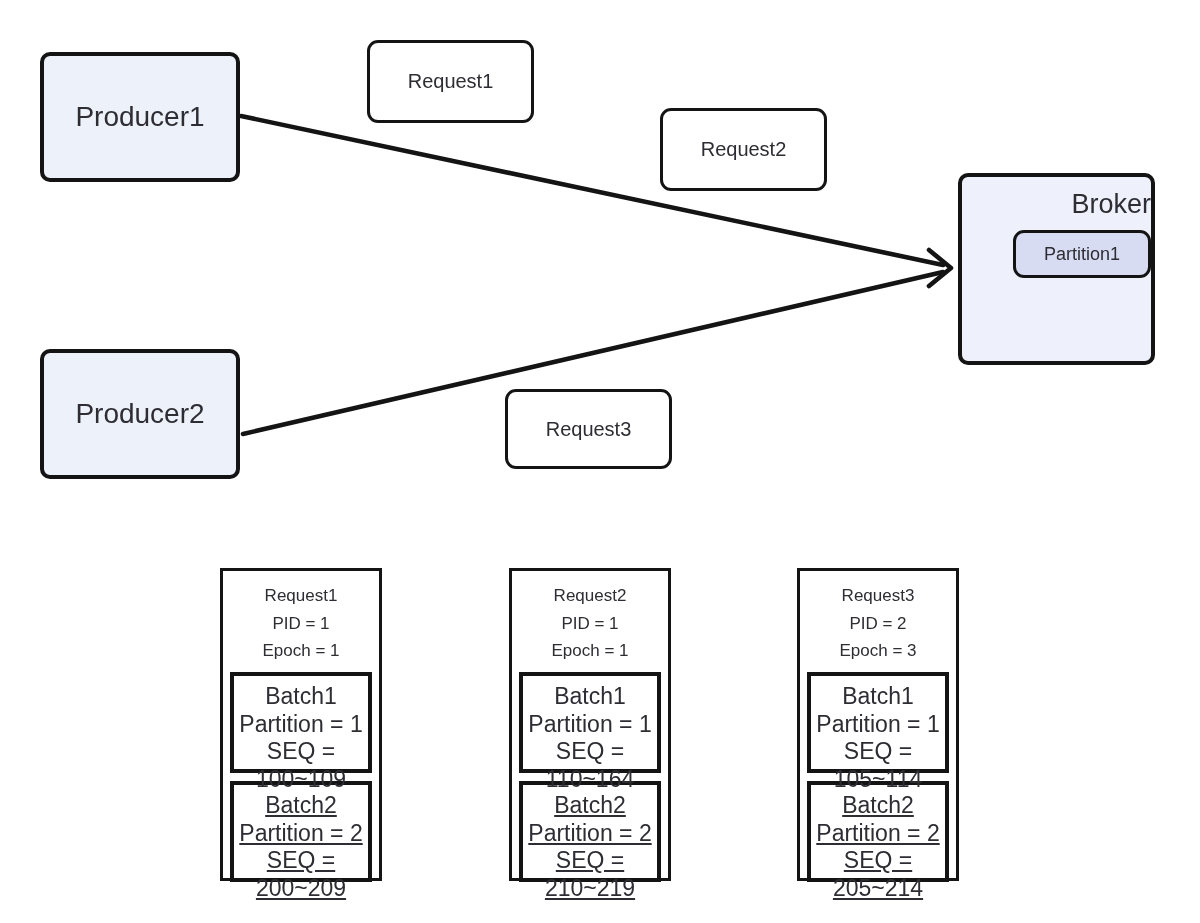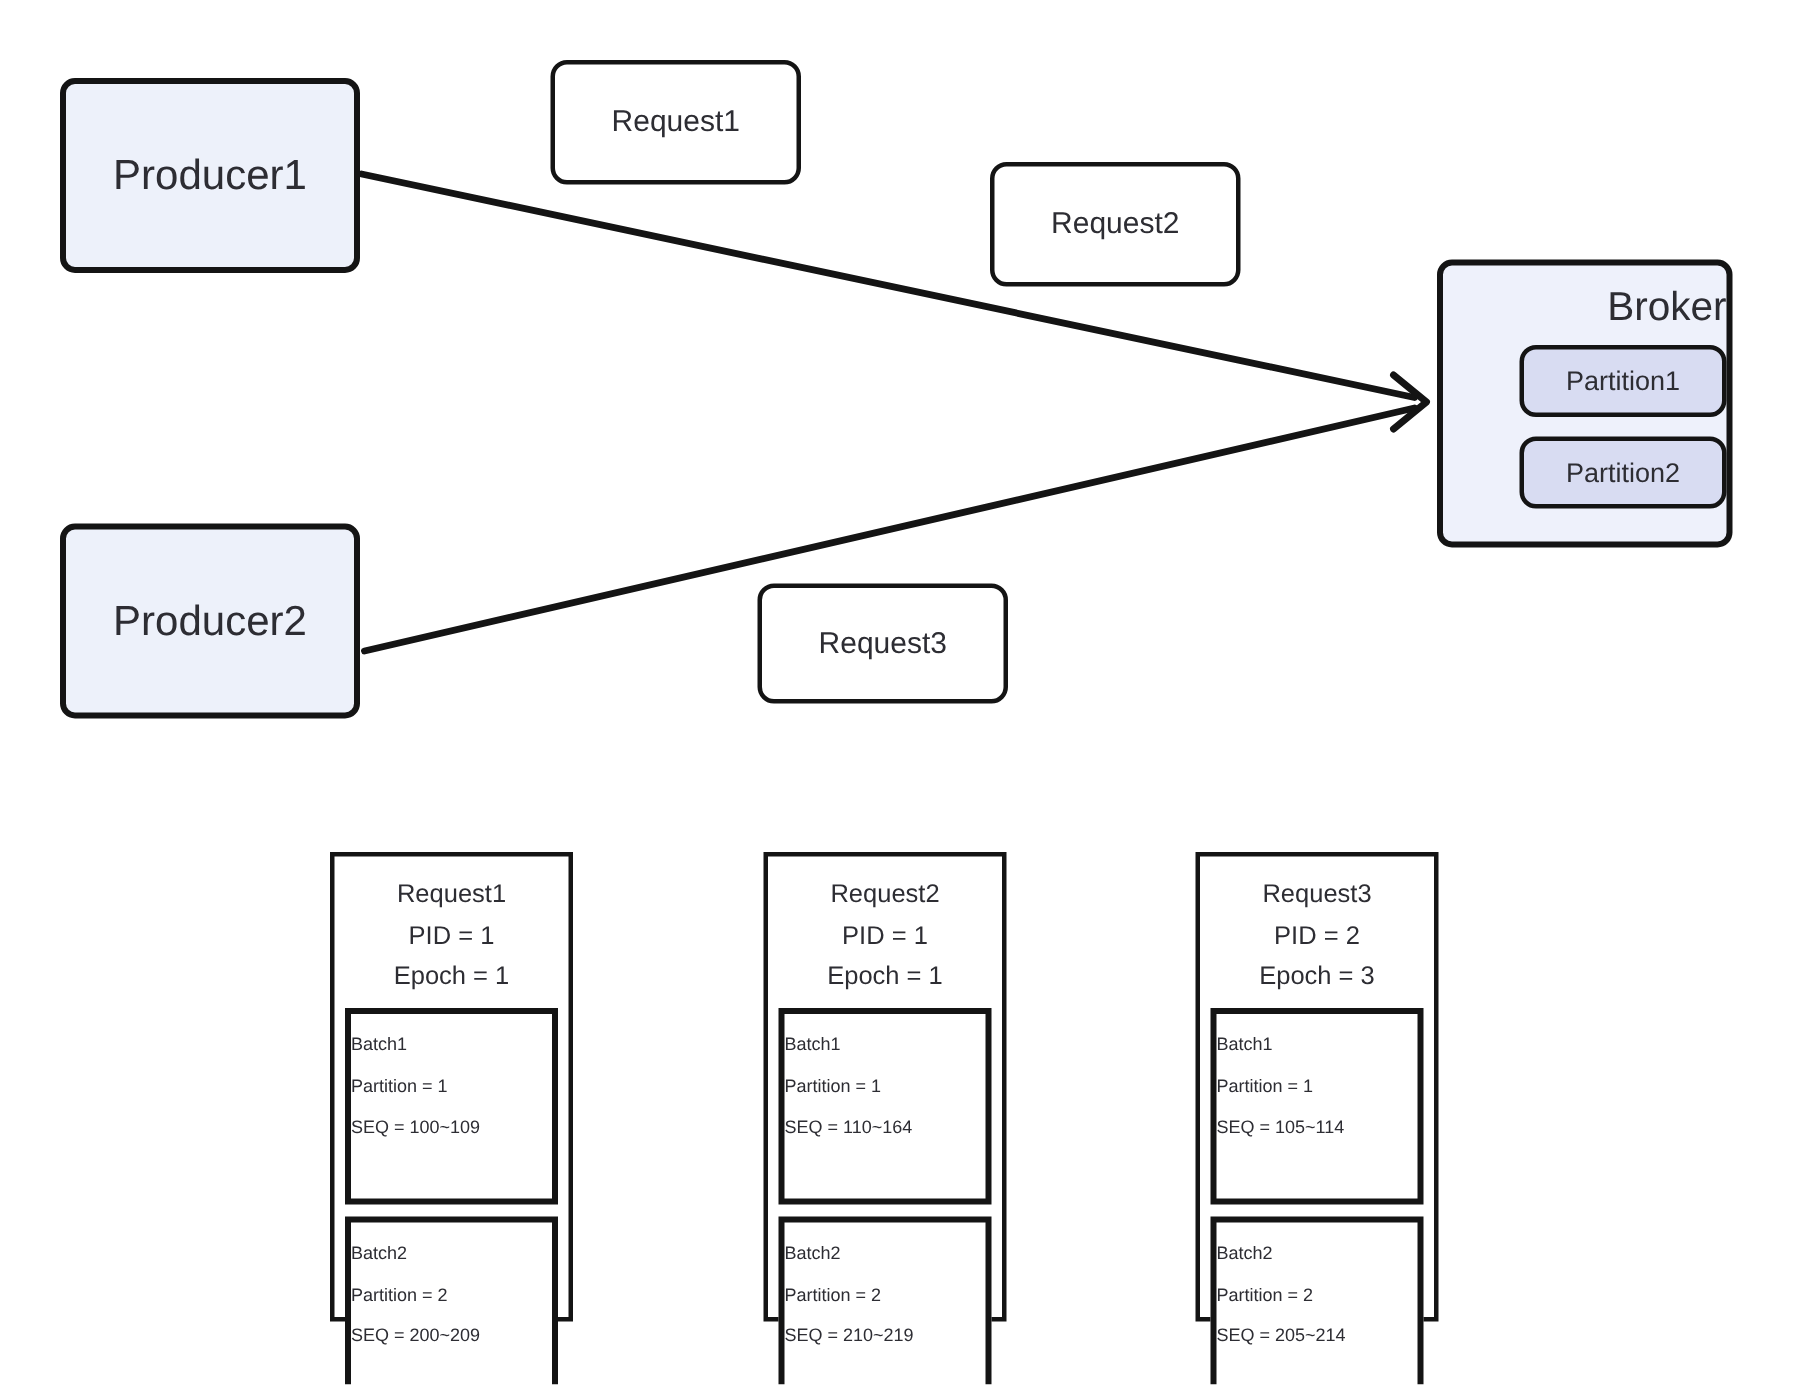--- a/index.html
+++ b/index.html
@@ -82,28 +82,28 @@
   .detail-header{
     text-align:center;
     padding-top:11px;
     font-size:17px;
     line-height:27.5px;
     height:95px;
   }
   .batch{
     border:4px solid var(--border);
     margin:6px 7px 0 7px;
-    height:131px;
-    text-align:left;
-    font-size:12px;
+    height:101px;
+    text-align:center;
+    font-size:23px;
     line-height:27.5px;
     padding-top:7px;
     background:var(--white);
   }
-  .batch + .batch{margin-top:8px;}
+  .batch + .batch{margin-top:8px;text-decoration:underline;}
 </style>
 </head>
 <body>
 
 <div class="canvas">
 
   <svg class="arrow-layer" viewBox="0 0 1200 923" xmlns="http://www.w3.org/2000/svg">
     <line x1="241" y1="116" x2="943" y2="265" stroke="#141414" stroke-width="4.6" stroke-linecap="round"></line>
     <line x1="243" y1="434" x2="943" y2="272" stroke="#141414" stroke-width="4.6" stroke-linecap="round"></line>
     <polyline points="929,250 951,268 929,286" fill="none" stroke="#141414" stroke-width="4.6" stroke-linecap="round" stroke-linejoin="round"></polyline>
@@ -126,23 +126,20 @@
   </div>
 
   <div class="node request-label req3">
     <span>Request3</span>
   </div>
 
   <div class="node broker">
     <div class="broker-title">Broker</div>
     <div class="partition">
       <span>Partition1</span>
-    </div>
-    <div class="partition">
-      <span>Partition2</span>
     </div>
   </div>
 
   <div class="detail detail-1">
     <div class="detail-header">
       <div>Request1</div>
       <div>PID = 1</div>
       <div>Epoch = 1</div>
     </div>
     <div class="batch">

